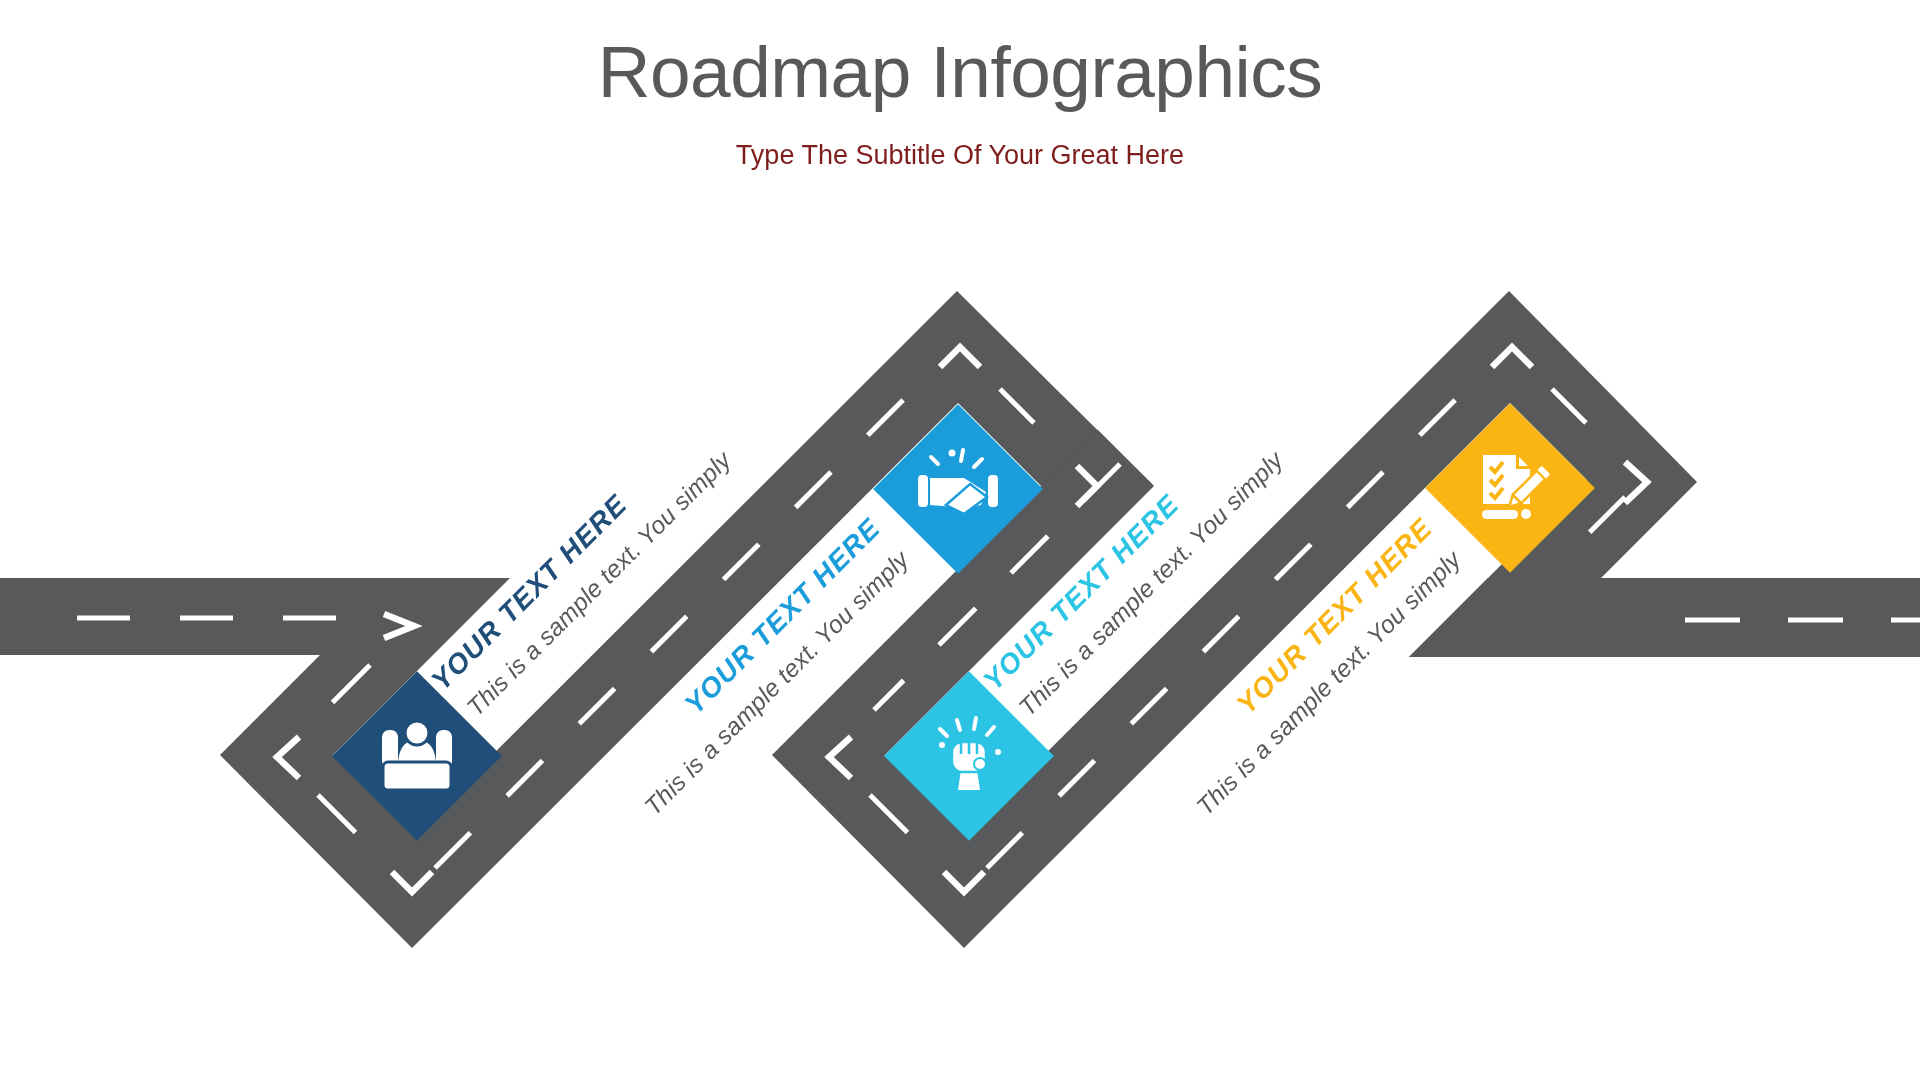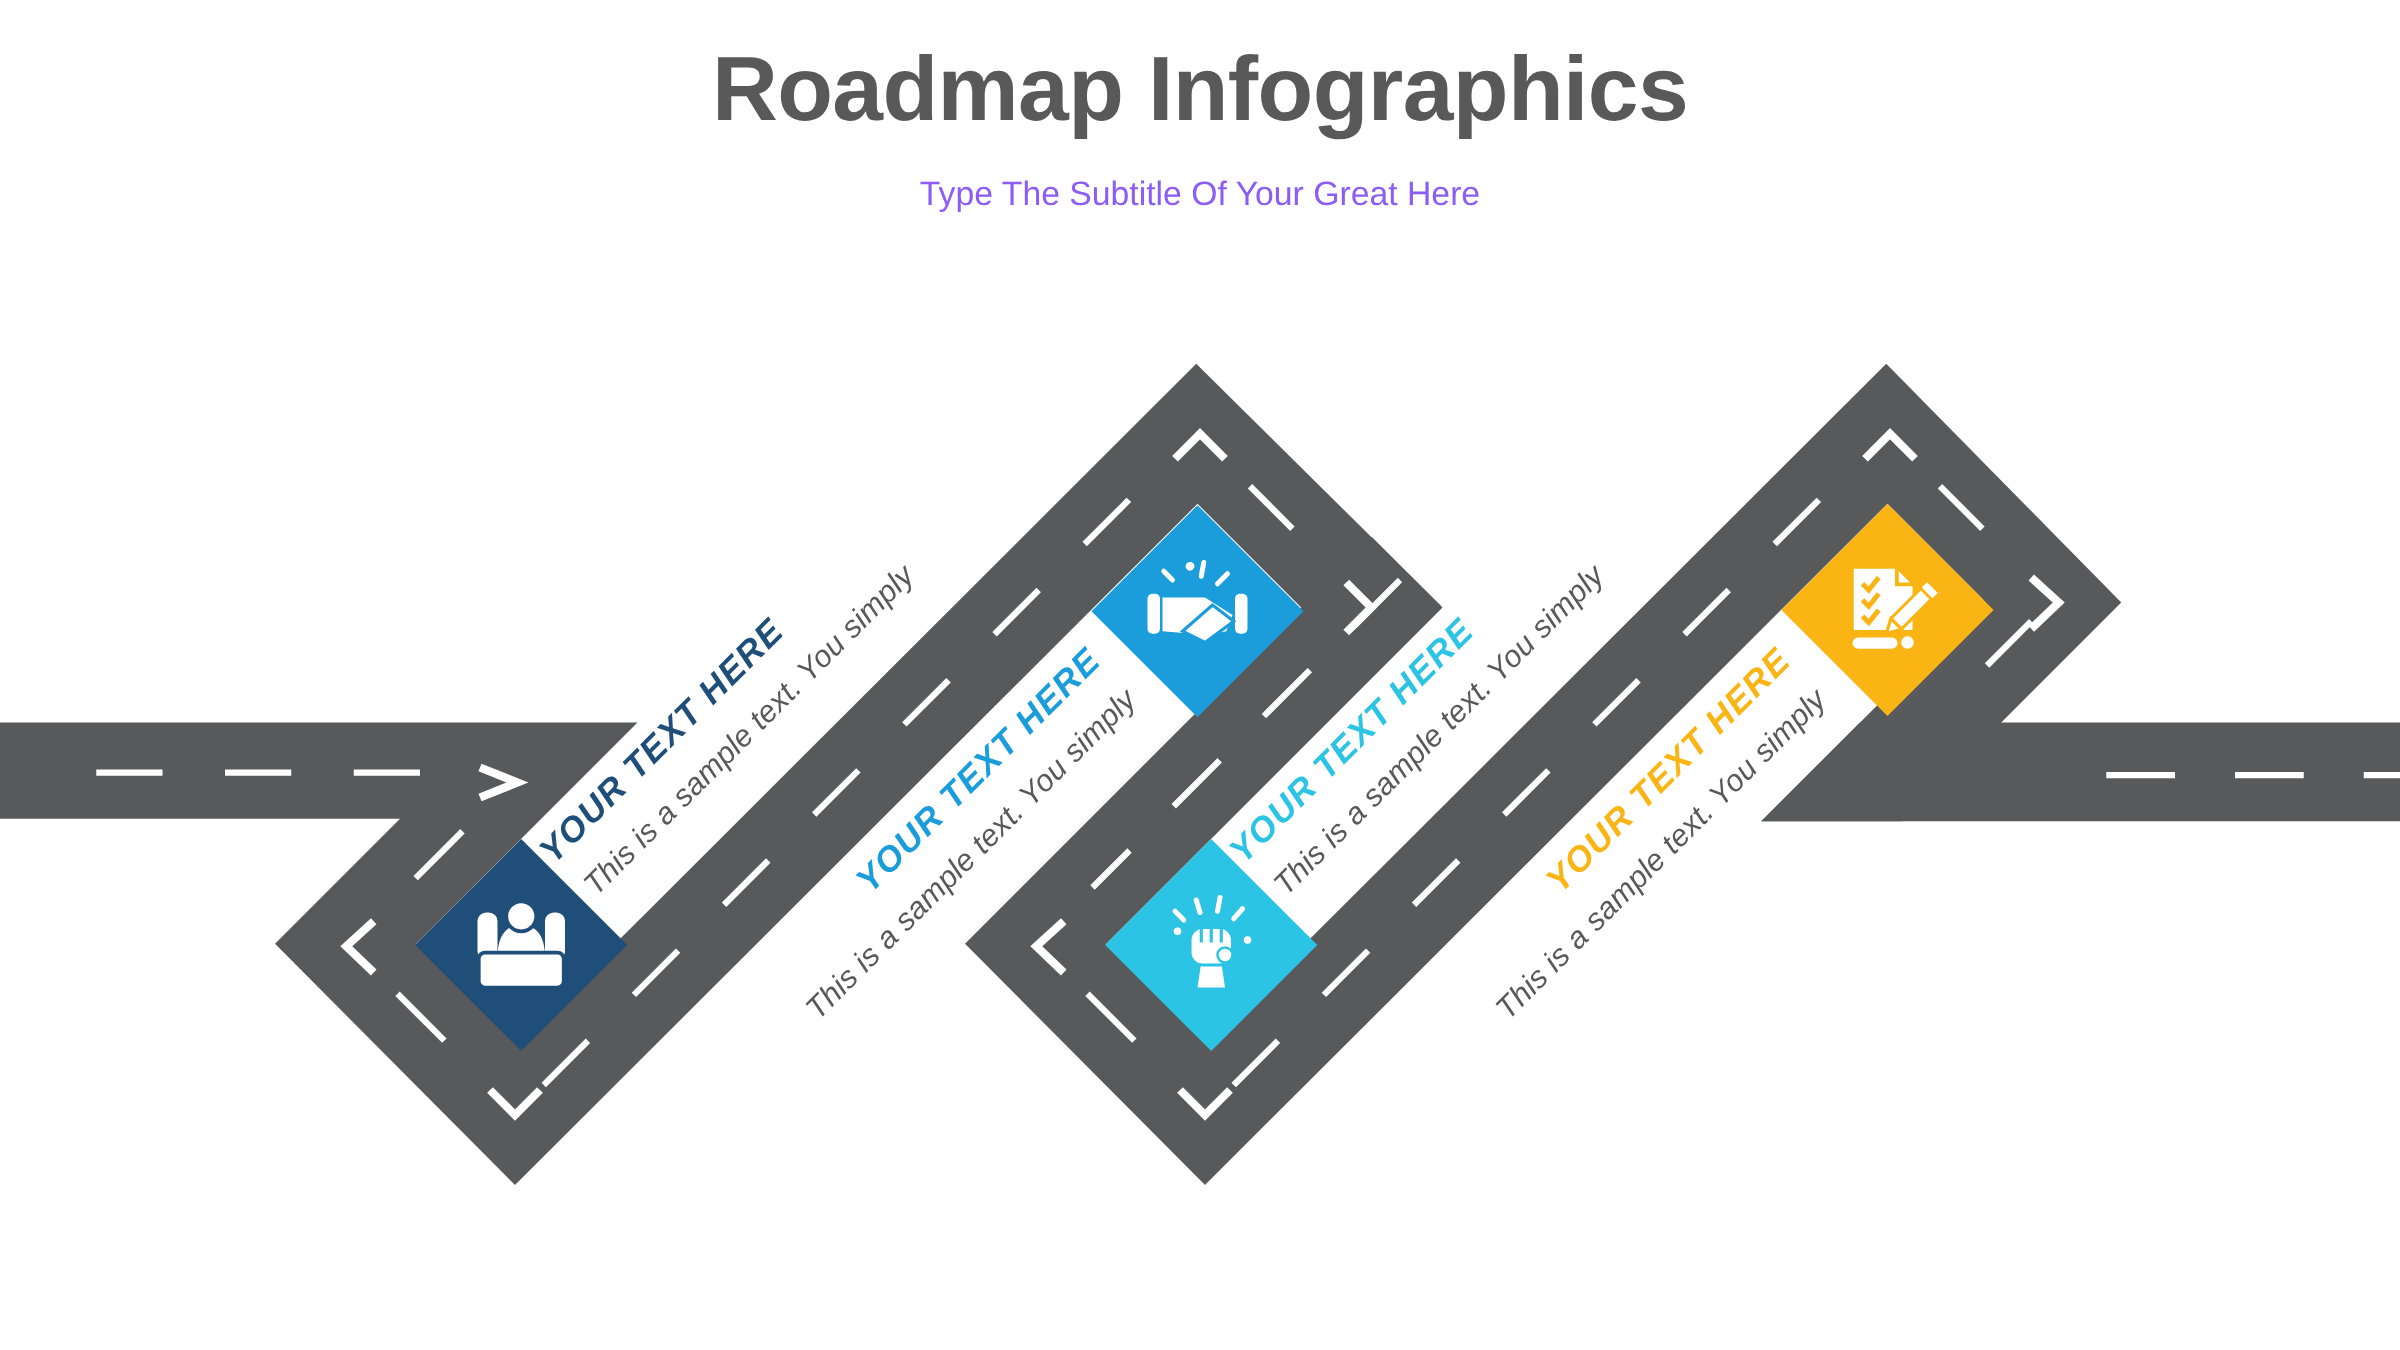--- a/index.html
+++ b/index.html
@@ -1,21 +1,21 @@
 <!DOCTYPE html>
 <html><head>
 <meta charset="utf-8">
 <style>
   html,body{margin:0;padding:0;background:#fff;}
   body{width:1920px;height:1080px;overflow:hidden;position:relative;
        font-family:"Liberation Sans",sans-serif;}
   .title{position:absolute;left:0;top:30px;width:1920px;text-align:center;
-         font-size:73px;font-weight:700;color:#595959;letter-spacing:-0.5px;}
+         font-size:73px;font-weight:400;color:#595959;letter-spacing:-0.5px;}
   .subtitle{position:absolute;left:0;top:140px;width:1920px;text-align:center;
-            font-size:27px;font-weight:400;color:#8b5cf6;}
+            font-size:27px;font-weight:400;color:#7f1d1d;}
   svg{position:absolute;left:0;top:0;}
   .ms-hdr{font-family:"Liberation Sans",sans-serif;font-size:28px;font-weight:bold;
           font-style:italic;letter-spacing:1.2px;}
   .ms-body{font-family:"Liberation Sans",sans-serif;font-size:24.5px;font-style:italic;
            fill:#595959;letter-spacing:0.2px;}
 </style>
 </head>
 <body>
 
 <div class="title">Roadmap Infographics</div>

